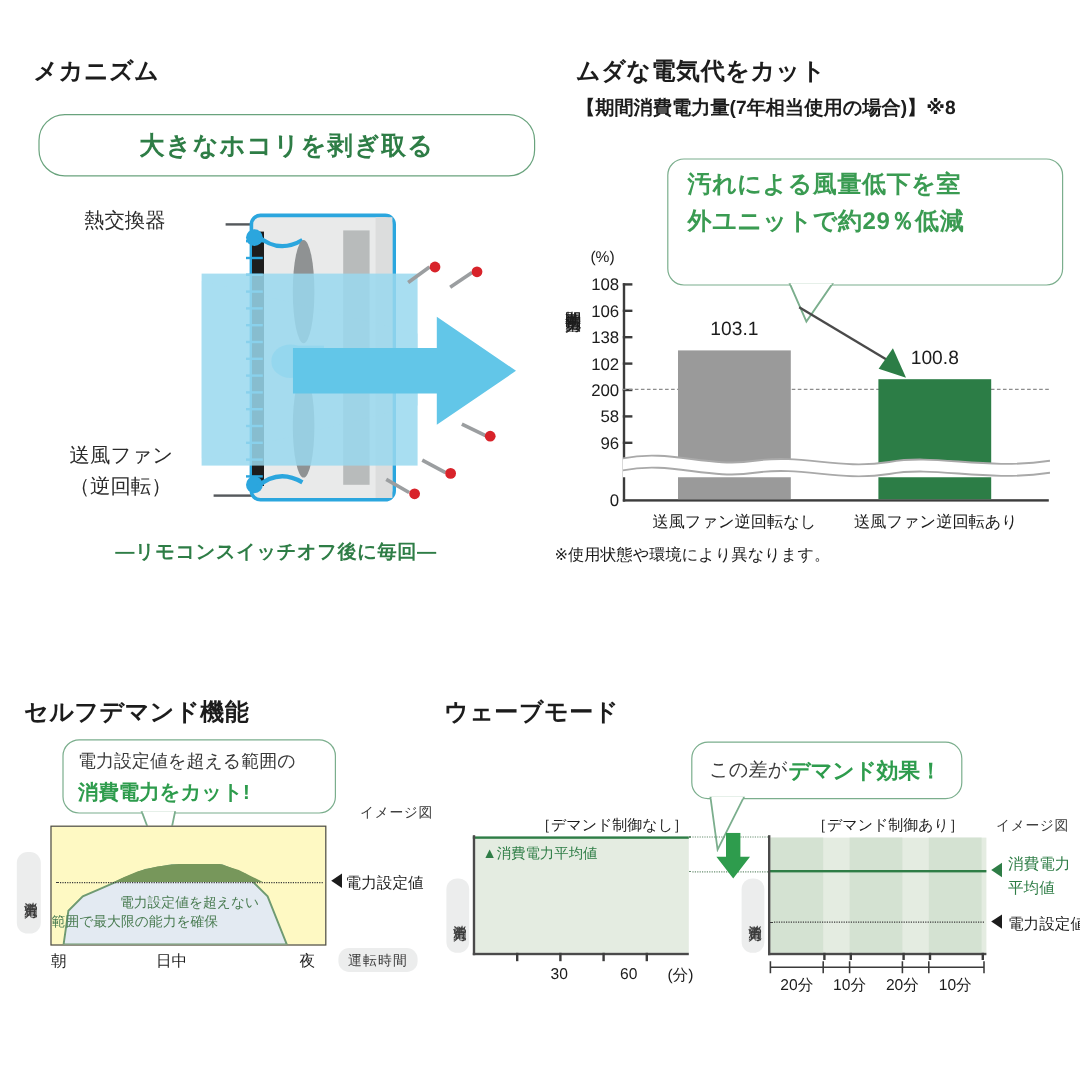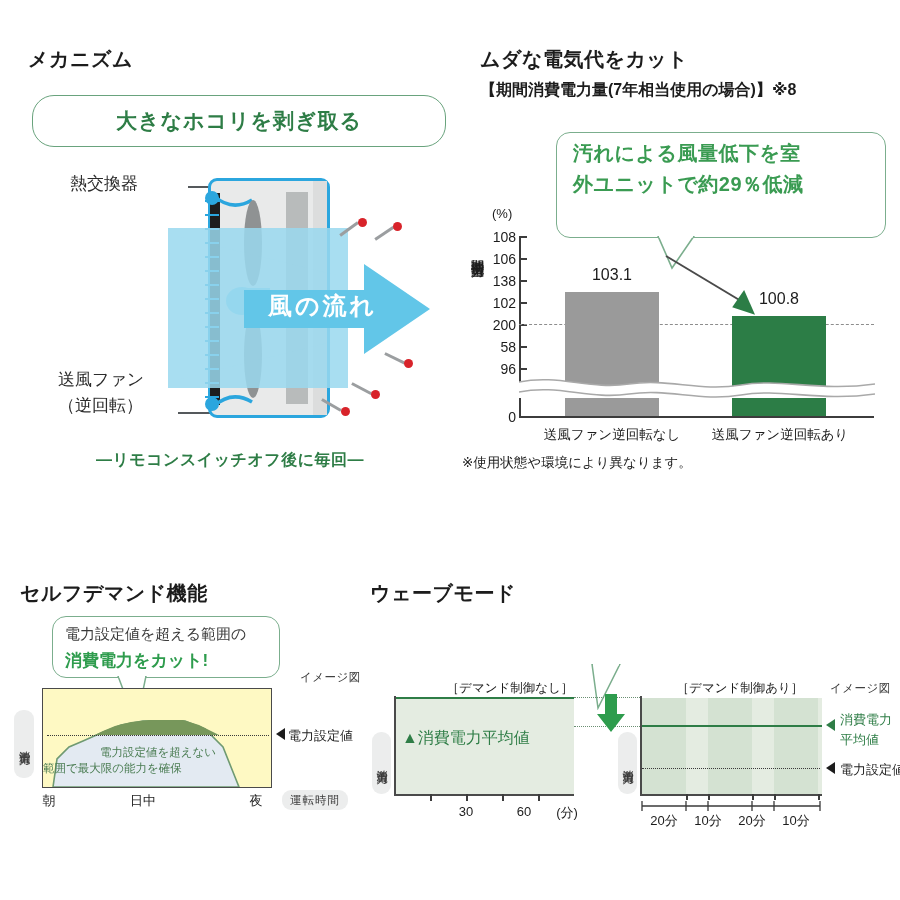--- a/index.html
+++ b/index.html
@@ -134,21 +134,20 @@
     <ellipse cx="16" cy="23" rx="16" ry="14" fill="#7fd0ee"></ellipse>
     <rect x="20" y="10" width="24" height="26" fill="#7fd0ee"></rect>
   </svg>
 
   <svg class="windcone" style="left:168px;top:228px;width:180px;height:160px;" viewBox="0 0 180 160">
     <path d="M0 6 L180 50 L180 110 L0 154 Z" fill="#9ad9ef"></path>
   </svg>
   <svg class="wind-arrow" style="left:244px;top:262px;width:186px;height:94px;" viewBox="0 0 186 94">
     <path d="M0 28 L120 28 L120 2 L186 47 L120 92 L120 66 L0 66 Z" fill="#62c6e8"></path>
   </svg>
-  <div class="wind-txt" style="left:268px;top:290px;">風の流れ</div>
 
   <div class="dust" style="left:340px;top:218px;">
     <div class="dust-tail" style="left:0;top:16px;width:22px;transform:rotate(-36deg);"></div>
     <div class="dust-dot" style="left:18px;top:0px;"></div>
   </div>
   <div class="dust" style="left:375px;top:222px;">
     <div class="dust-tail" style="left:0;top:16px;width:22px;transform:rotate(-34deg);"></div>
     <div class="dust-dot" style="left:18px;top:0px;"></div>
   </div>
   <div class="dust" style="left:385px;top:352px;">
@@ -271,39 +270,43 @@
   <div class="xt" style="left:34px;top:232px;width:30px;">朝</div>
   <div class="xt" style="left:125px;top:232px;width:36px;">日中</div>
   <div class="xt" style="left:243px;top:232px;width:26px;">夜</div>
   <div class="hbadge" style="left:282px;top:230px;width:66px;height:20px;">運転時間</div>
 </div>
 
 <div class="panel" style="left:360px;top:560px;width:540px;height:280px;">
 
   <div class="ttl" style="position:absolute;left:10px;top:20px;">ウェーブモード</div>
 
+  <div class="bubble" style="left:216px;top:58px;width:226px;height:48px;">
+    <div style="position:absolute;left:14px;top:13px;font-size:16px;color:#3a3a3a;">この差が</div>
+    <div style="position:absolute;left:80px;top:11px;font-size:18px;font-weight:bold;color:#2e9c4d;">デマンド効果！</div>
+  </div>
   <svg style="position:absolute;left:228px;top:104px;width:36px;height:46px;" viewBox="0 0 36 46">
     <path d="M4 0 L32 0 L10 44 Z" fill="#ffffff" stroke="#7bae8d" stroke-width="1.5"></path>
     <path d="M5 0 L31 0" stroke="#ffffff" stroke-width="3"></path>
   </svg>
 
   <div class="bracket" style="left:70px;top:120px;width:160px;">［デマンド制御なし］</div>
   <div class="bracket" style="left:300px;top:120px;width:160px;">［デマンド制御あり］</div>
   <div class="img-note" style="left:470px;top:121px;">イメージ図</div>
 
   <div style="position:absolute;left:34px;top:136px;width:180px;height:100px;">
     <div class="areafill" style="left:2px;top:2px;width:178px;height:96px;"></div>
     <div class="avgline" style="left:0;top:1px;width:180px;"></div>
     <div class="axis-v" style="left:0;top:0;height:100px;background:#4a4a4a;"></div>
     <div class="axis-h" style="left:0;top:98px;width:180px;background:#4a4a4a;"></div>
     <div class="tick" style="left:36px;top:98px;width:1.5px;height:7px;"></div>
     <div class="tick" style="left:72px;top:98px;width:1.5px;height:7px;"></div>
     <div class="tick" style="left:108px;top:98px;width:1.5px;height:7px;"></div>
     <div class="tick" style="left:144px;top:98px;width:1.5px;height:7px;"></div>
-    <div class="side-lbl-g" style="left:8px;top:8px;font-size:16px;margin-top:24px;">▲消費電力平均値</div>
+    <div class="side-lbl-g" style="left:8px;top:8px;font-size:12px;">▲消費電力平均値</div>
   </div>
   <div class="vlabel" style="left:12px;top:172px;width:19px;height:62px;">消費電力</div>
   <div class="xt" style="left:92px;top:244px;width:28px;">30</div>
   <div class="xt" style="left:150px;top:244px;width:28px;">60</div>
   <div class="xt" style="left:190px;top:244px;width:34px;">(分)</div>
 
   <div class="dotlink" style="left:214px;top:137px;width:66px;"></div>
   <div class="dotlink" style="left:214px;top:166px;width:66px;"></div>
   <svg style="position:absolute;left:236px;top:134px;width:30px;height:40px;" viewBox="0 0 30 40">
     <path d="M9 0 L21 0 L21 20 L29 20 L15 38 L1 20 L9 20 Z" fill="#2e9c4d"></path>

